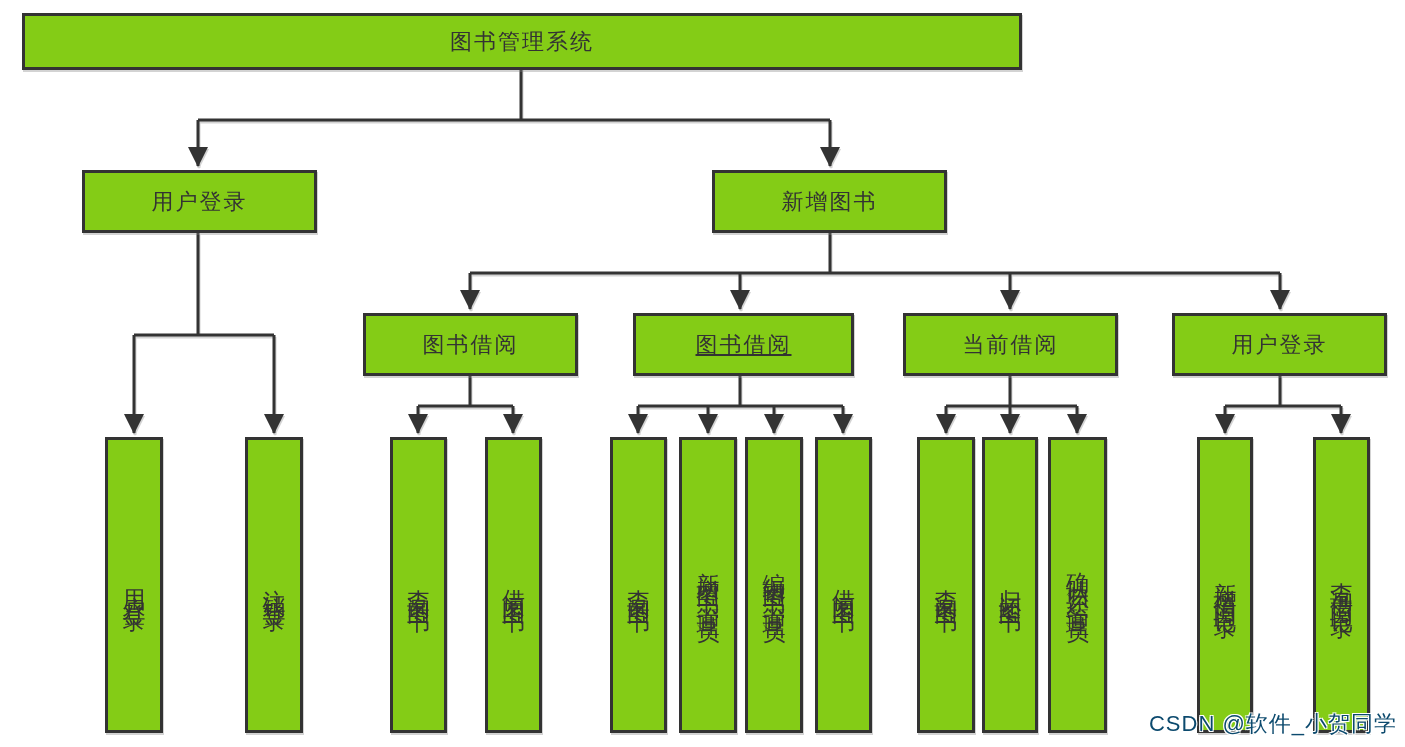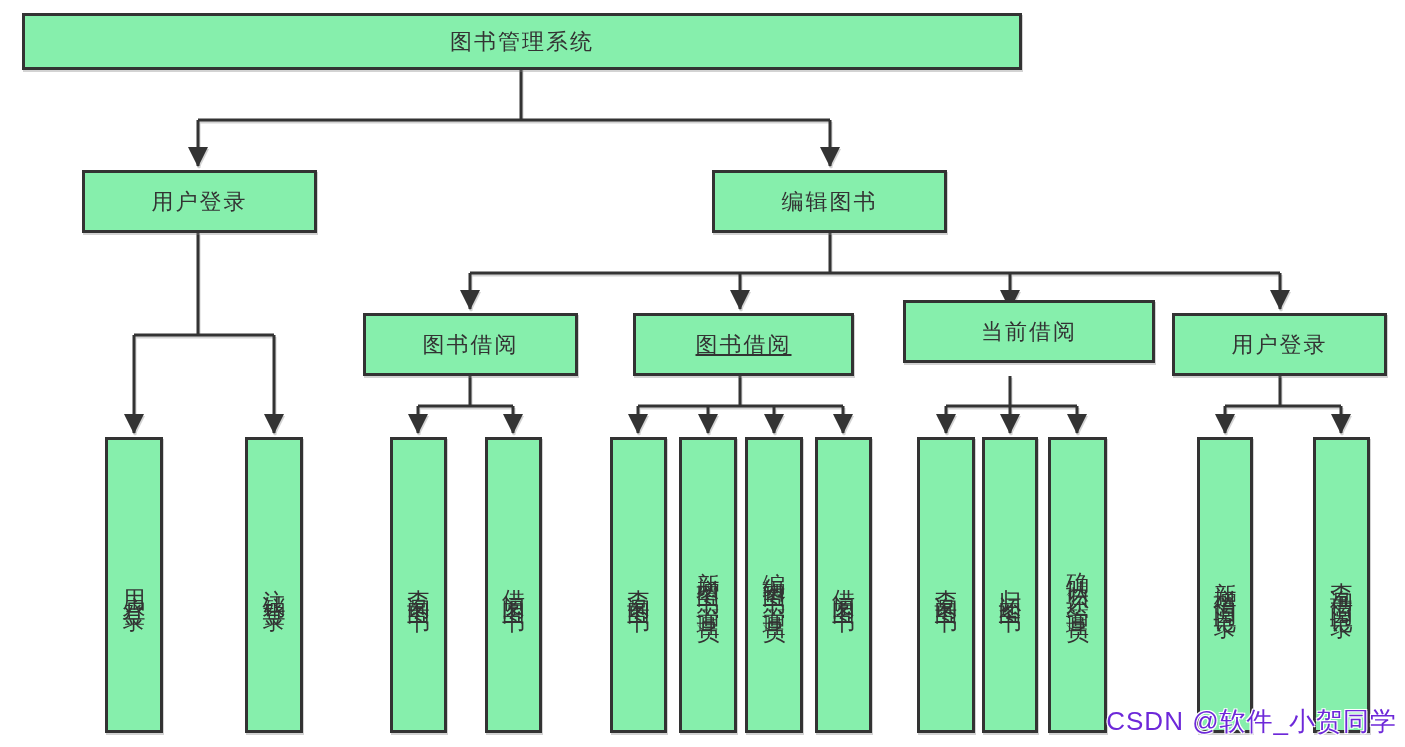--- a/index.html
+++ b/index.html
@@ -18,21 +18,21 @@
   #connectors {
     position: absolute;
     left: 0; top: 0;
     width: 1405px;
     height: 747px;
     filter: drop-shadow(1px 2px 0 rgba(130,130,130,0.35));
   }
   .node {
     position: absolute;
     box-sizing: border-box;
-    background: #86efac;
+    background: #84cc16;
     border: 3px solid #333333;
     display: flex;
     align-items: center;
     justify-content: center;
     box-shadow: 1px 2px 0 rgba(130,130,130,0.35);
     color: #333333;
   }
   .hnode span {
     font-size: 22px;
     letter-spacing: 2px;
@@ -44,22 +44,22 @@
     text-orientation: mixed;
     font-size: 23px;
     letter-spacing: 7px;
     color: #333333;
     line-height: 1;
   }
   #watermark {
     position: absolute;
     right: 8px;
     bottom: 8px;
-    font-size: 26px;
-    color: #6d28d9;
+    font-size: 22px;
+    color: #0c4a6e;
     letter-spacing: 1px;
     z-index: 5;
     text-shadow: 1px 1px 0 #ffffff, -1px -1px 0 #ffffff, 1px -1px 0 #ffffff, -1px 1px 0 #ffffff;
     white-space: nowrap;
     margin-top: 16px;
   }
 </style>
 </head>
 <body>
 
@@ -104,30 +104,30 @@
   </svg>
 
   <div class="node hnode" style="left:22px; top:13px; width:1000px; height:57px;">
     <span>图书管理系统</span>
   </div>
 
   <div class="node hnode" style="left:82px; top:170px; width:235px; height:63px;">
     <span>用户登录</span>
   </div>
   <div class="node hnode" style="left:712px; top:170px; width:235px; height:63px;">
-    <span>编辑图书</span>
+    <span>新增图书</span>
   </div>
 
   <div class="node hnode" style="left:363px; top:313px; width:215px; height:63px;">
     <span>图书借阅</span>
   </div>
   <div class="node hnode" style="left:633px; top:313px; width:221px; height:63px;text-decoration:underline;">
     <span>图书借阅</span>
   </div>
-  <div class="node hnode" style="left:903px; top:300px; width:252px; height:63px;">
+  <div class="node hnode" style="left:903px; top:313px; width:215px; height:63px;">
     <span>当前借阅</span>
   </div>
   <div class="node hnode" style="left:1172px; top:313px; width:215px; height:63px;">
     <span>用户登录</span>
   </div>
 
   <div class="node vnode" style="left:105px; top:437px; width:58px; height:296px;">
     <span>用户登录</span>
   </div>
   <div class="node vnode" style="left:245px; top:437px; width:58px; height:296px;">

